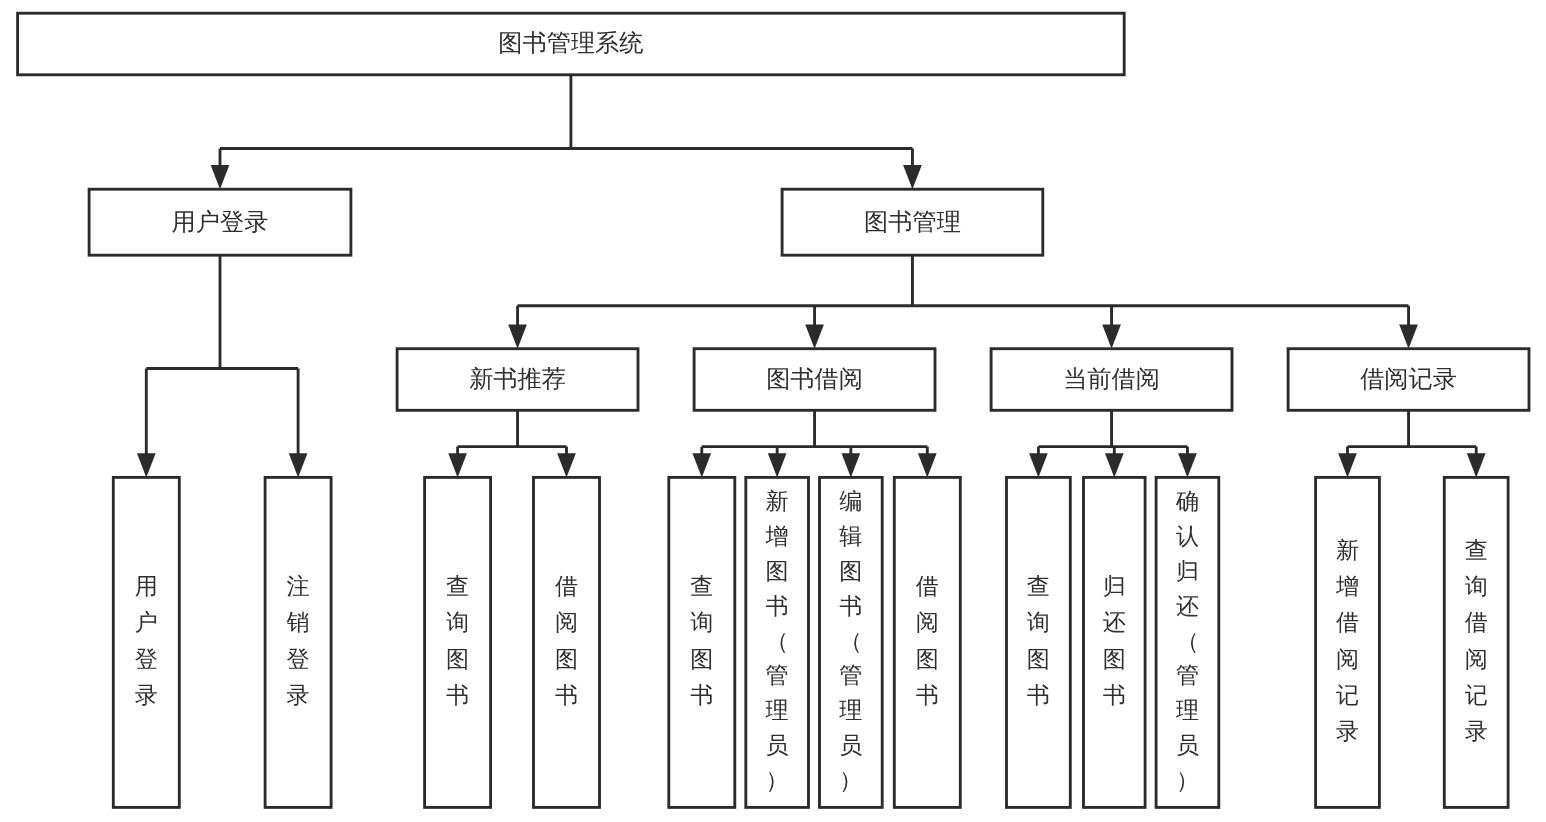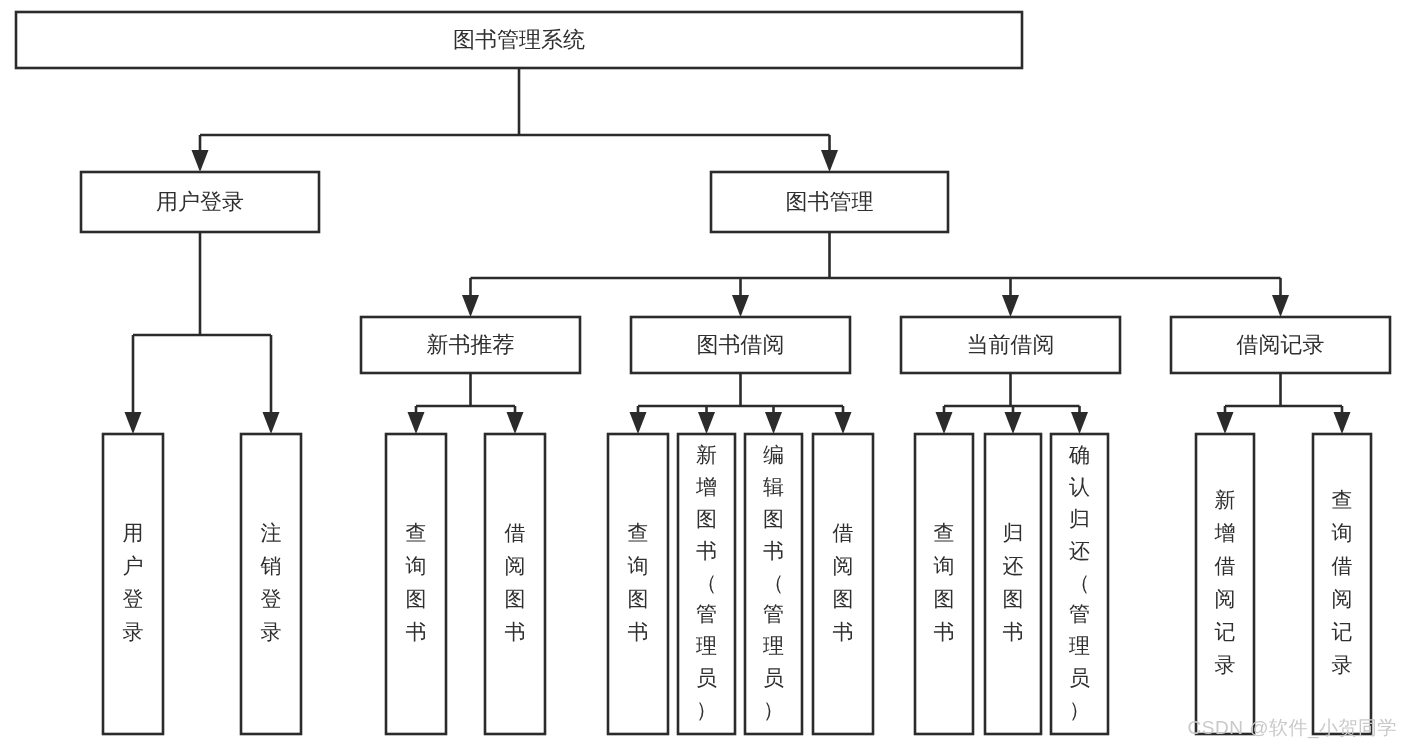--- a/index.html
+++ b/index.html
@@ -216,14 +216,13 @@
         <g>
           <rect x="1196" y="434" width="58" height="300" class="node-box"></rect>
           <text x="1225" y="0" class="node-label-v" font-size="21"><tspan x="1225" y="501.5" dominant-baseline="middle">新</tspan><tspan x="1225" y="534.5" dominant-baseline="middle">增</tspan><tspan x="1225" y="567.5" dominant-baseline="middle">借</tspan><tspan x="1225" y="600.5" dominant-baseline="middle">阅</tspan><tspan x="1225" y="633.5" dominant-baseline="middle">记</tspan><tspan x="1225" y="666.5" dominant-baseline="middle">录</tspan></text>
         </g>
         <g>
           <rect x="1313" y="434" width="58" height="300" class="node-box"></rect>
           <text x="1342" y="0" class="node-label-v" font-size="21"><tspan x="1342" y="501.5" dominant-baseline="middle">查</tspan><tspan x="1342" y="534.5" dominant-baseline="middle">询</tspan><tspan x="1342" y="567.5" dominant-baseline="middle">借</tspan><tspan x="1342" y="600.5" dominant-baseline="middle">阅</tspan><tspan x="1342" y="633.5" dominant-baseline="middle">记</tspan><tspan x="1342" y="666.5" dominant-baseline="middle">录</tspan></text>
         </g>
       </g>
   </svg>
-  <div class="watermark">CSDN @软件_小贺同学</div>
 </div>
 
 </body></html>

